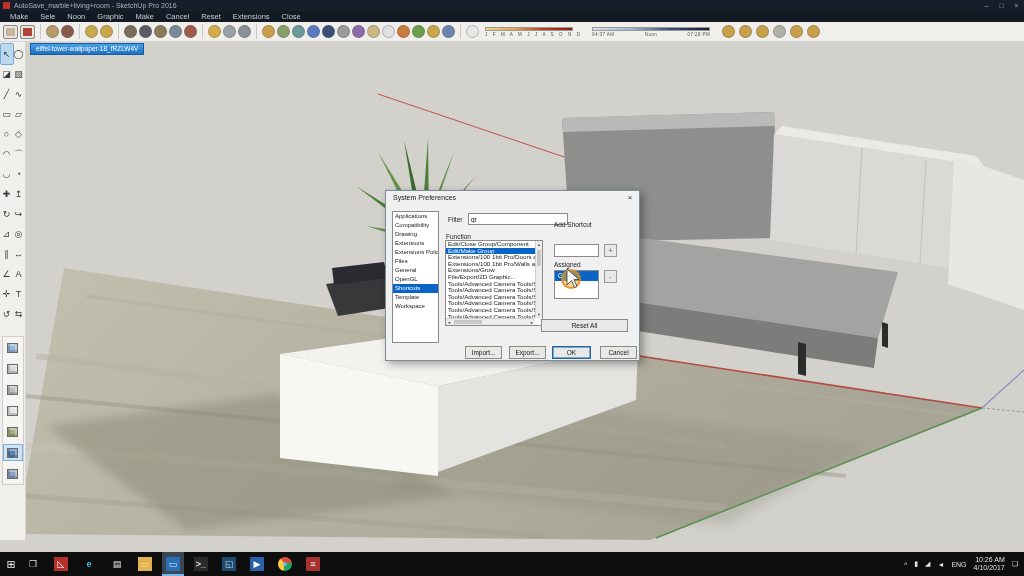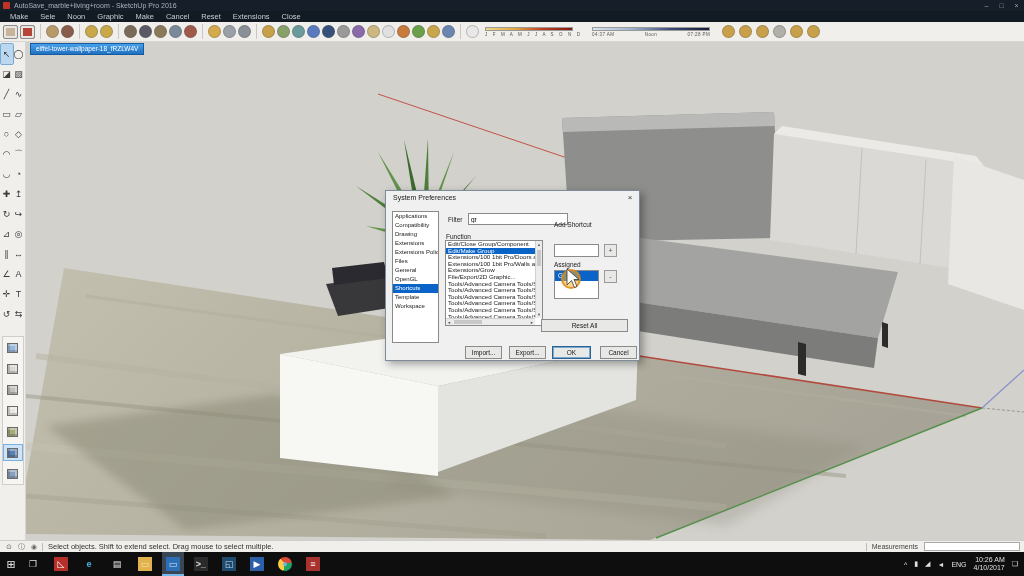--- a/index.html
+++ b/index.html
@@ -476,35 +476,20 @@
     <div id="btn-cancel" class="btn">Cancel</div>
   </div>
 
   <div id="cursor">
     <svg width="36" height="36" viewBox="0 0 36 36">
       <circle cx="17" cy="17" r="9" fill="rgba(250,180,40,0.55)" stroke="rgba(225,135,20,0.85)" stroke-width="2"></circle>
       <polygon points="13,7 13,23 17.5,18.5 20.5,25.5 23,24.5 20,17.5 25,17.5" fill="#ffffff" stroke="#333" stroke-width="0.8"></polygon>
     </svg>
   </div>
 
-  <div id="statusbar">
-    <span style="display:flex;align-items:center">
-
-    <span class="sbicon">⊙</span>
-        <span class="sbicon">ⓘ</span>
-        <span class="sbicon">◉</span>
-      </span>
-    <span class="sbdiv"></span>
-    <span id="sb-hint">Select objects. Shift to extend select. Drag mouse to select multiple.</span>
-    <span id="sb-right">
-      <span class="sbdiv"></span>
-      <span id="measure-label">Measurements</span>
-      <input id="measure-input" value="" style="">
-    </span>
-  </div>
 
   <div id="taskbar">
     <div id="start-button">⊞</div>
     <div id="tb-icons">
 
     <span class="tbicon">
           <span class="tbbox">
             <span class="tbglyph" style="color: rgb(224, 224, 224);">❐</span>
           </span>
         </span>

